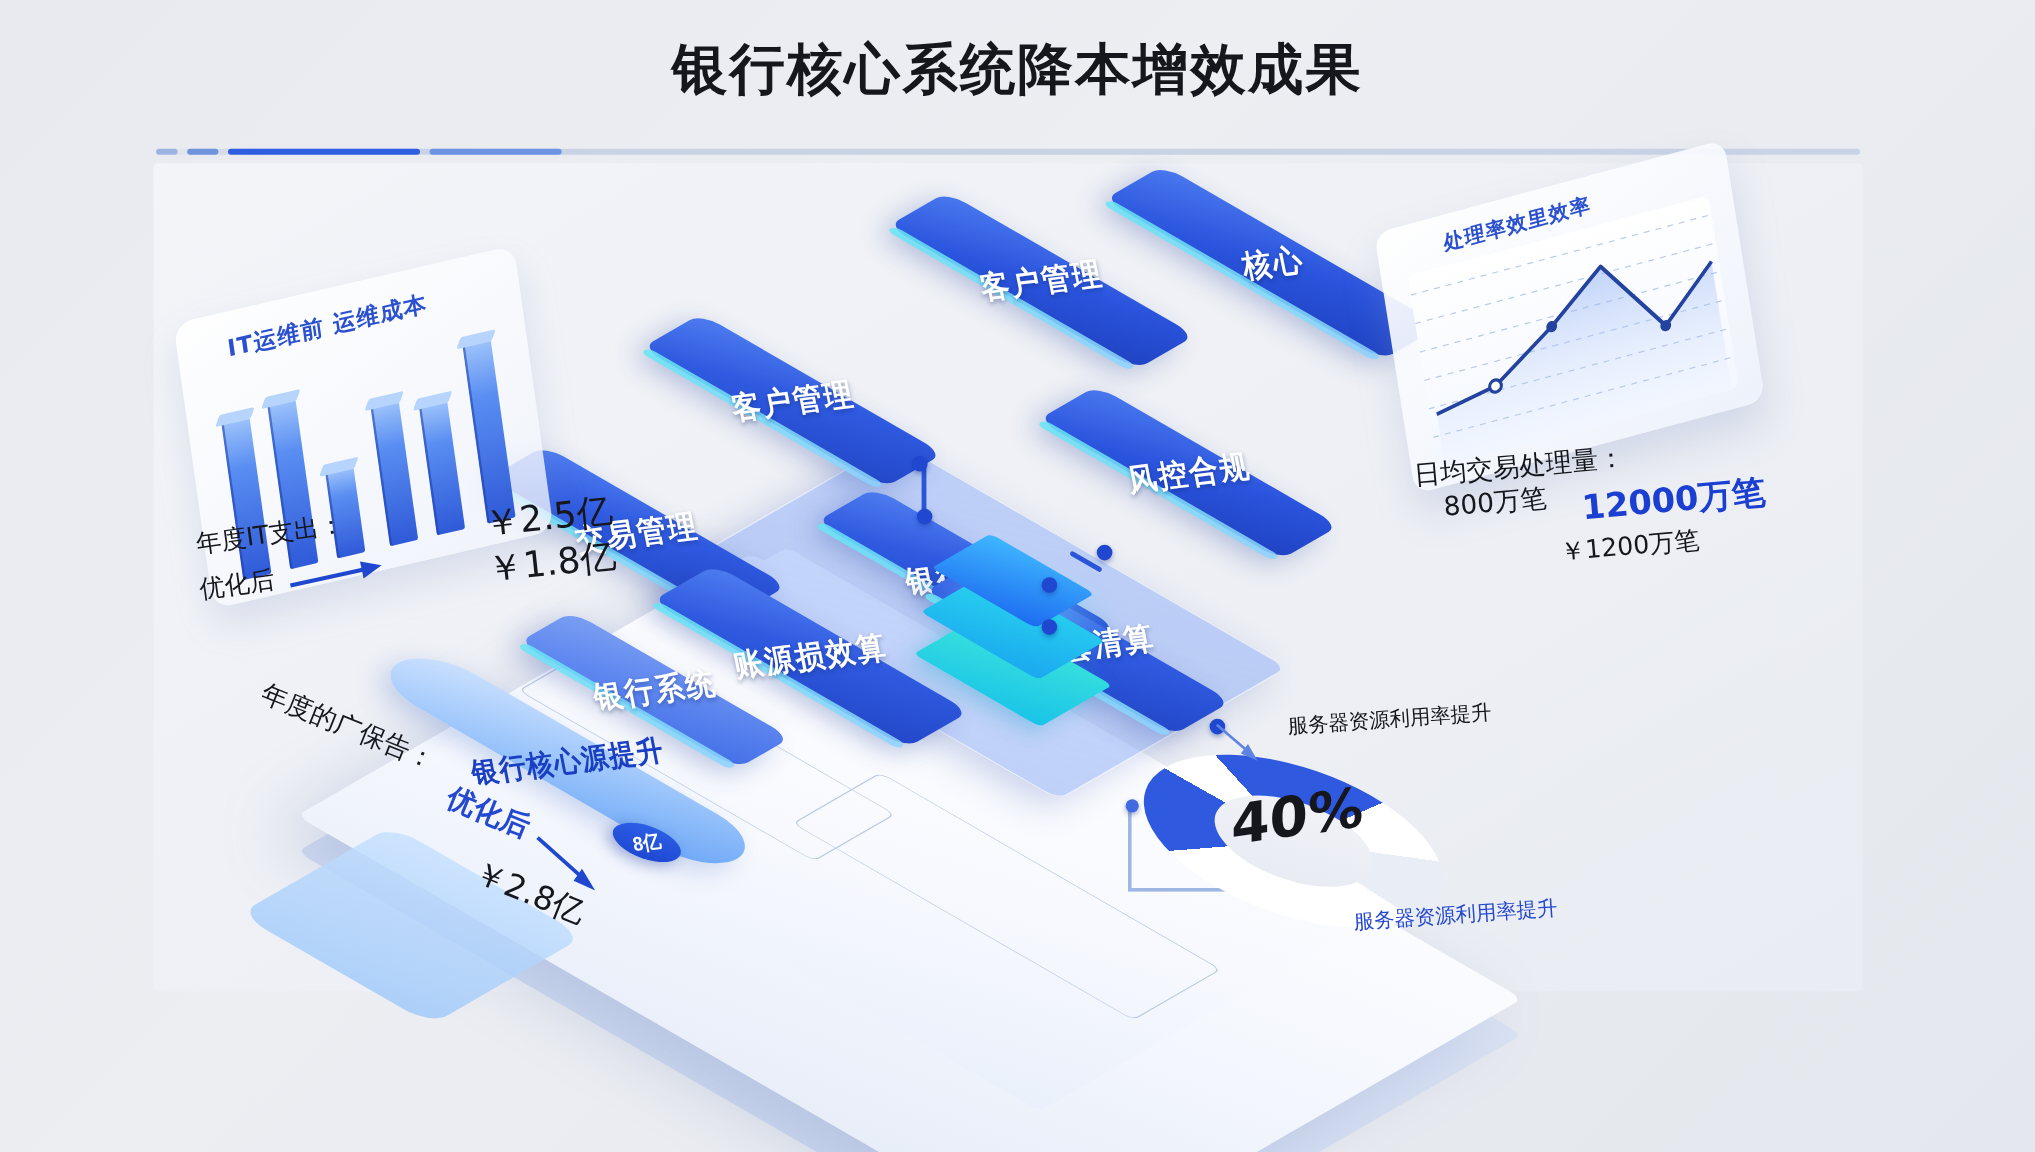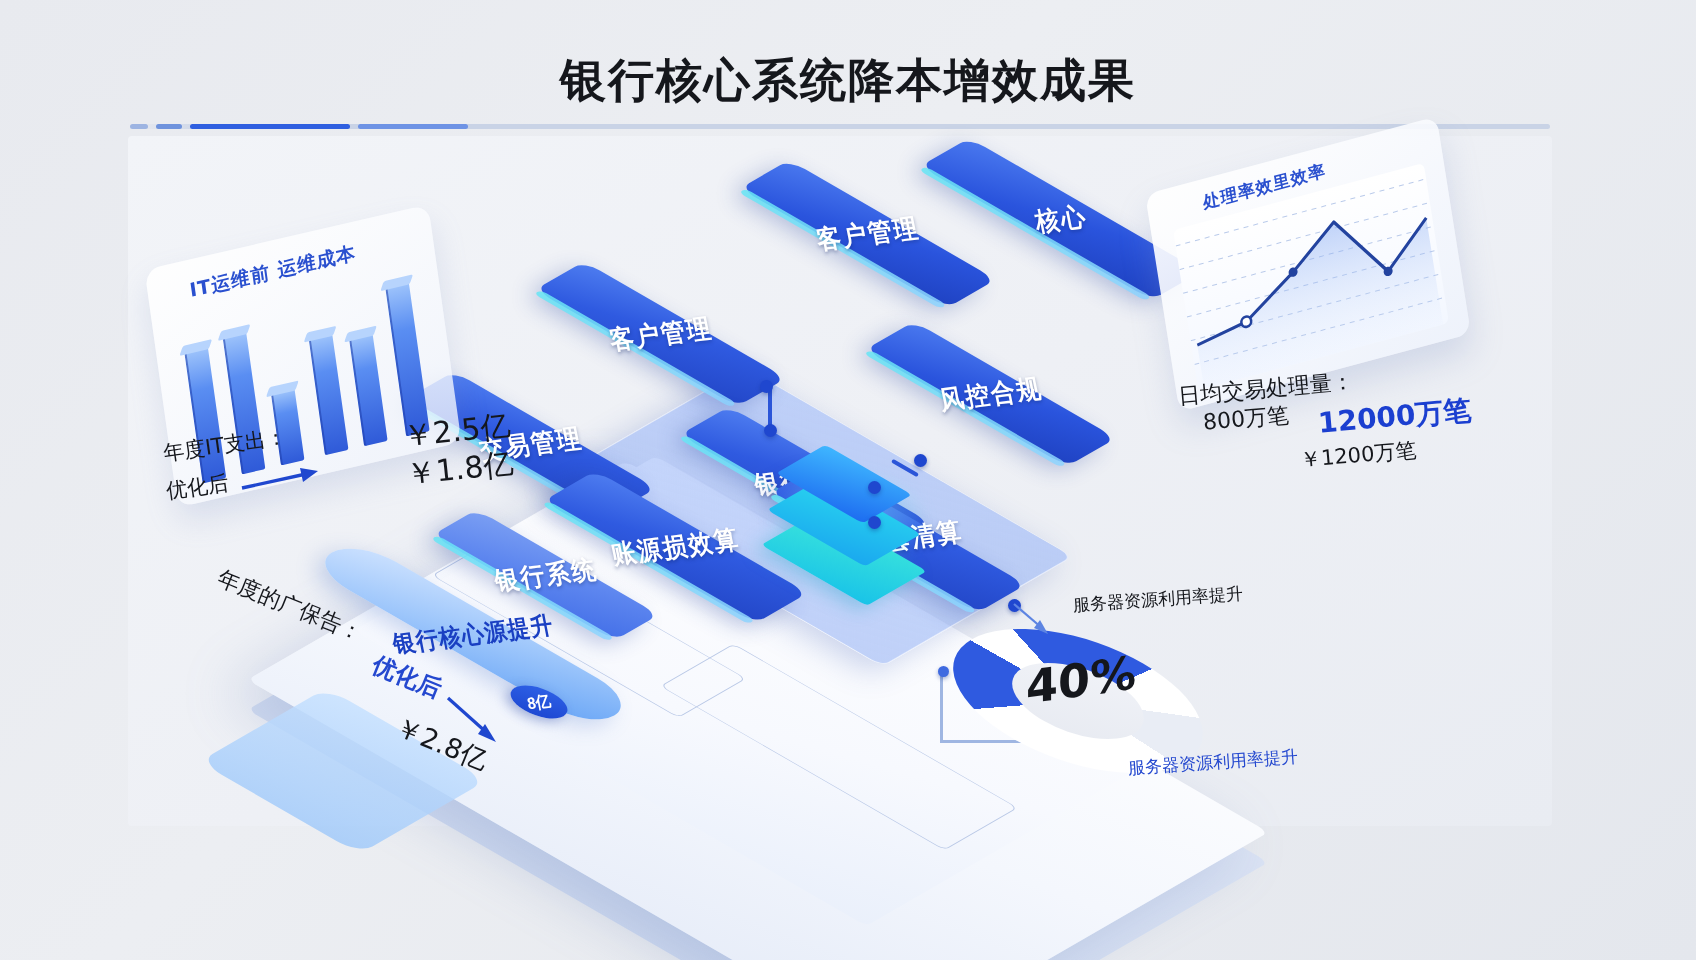--- a/index.html
+++ b/index.html
@@ -3,21 +3,21 @@
 <meta charset="utf-8">
 <style>
   html,body{margin:0;padding:0;}
   body{
     width:1696px;height:960px;overflow:hidden;
     font-family:"Liberation Sans","DejaVu Sans",sans-serif;
     background:linear-gradient(135deg,#e8eaef 0%,#eceef2 40%,#e4e7ed 100%);
     position:relative;
   }
   
-  .title-wrap{position:absolute;left:0;top:50px;width:100%;text-align:center;}
+  .title-wrap{position:absolute;left:0;top:27px;width:100%;text-align:center;}
   .title{
     font-size:46px;font-weight:bold;color:#15171c;letter-spacing:2px;
     font-family:"DejaVu Sans","Liberation Sans",sans-serif;
   }
   .rule{
     position:absolute;left:130px;top:124px;width:1420px;height:5px;
     background:linear-gradient(90deg,#ffffff00 0%,#c9d3e6 6%,#c9d3e6 100%);
     border-radius:3px;
   }
   .rule .dash{position:absolute;top:0;height:5px;border-radius:3px;}

